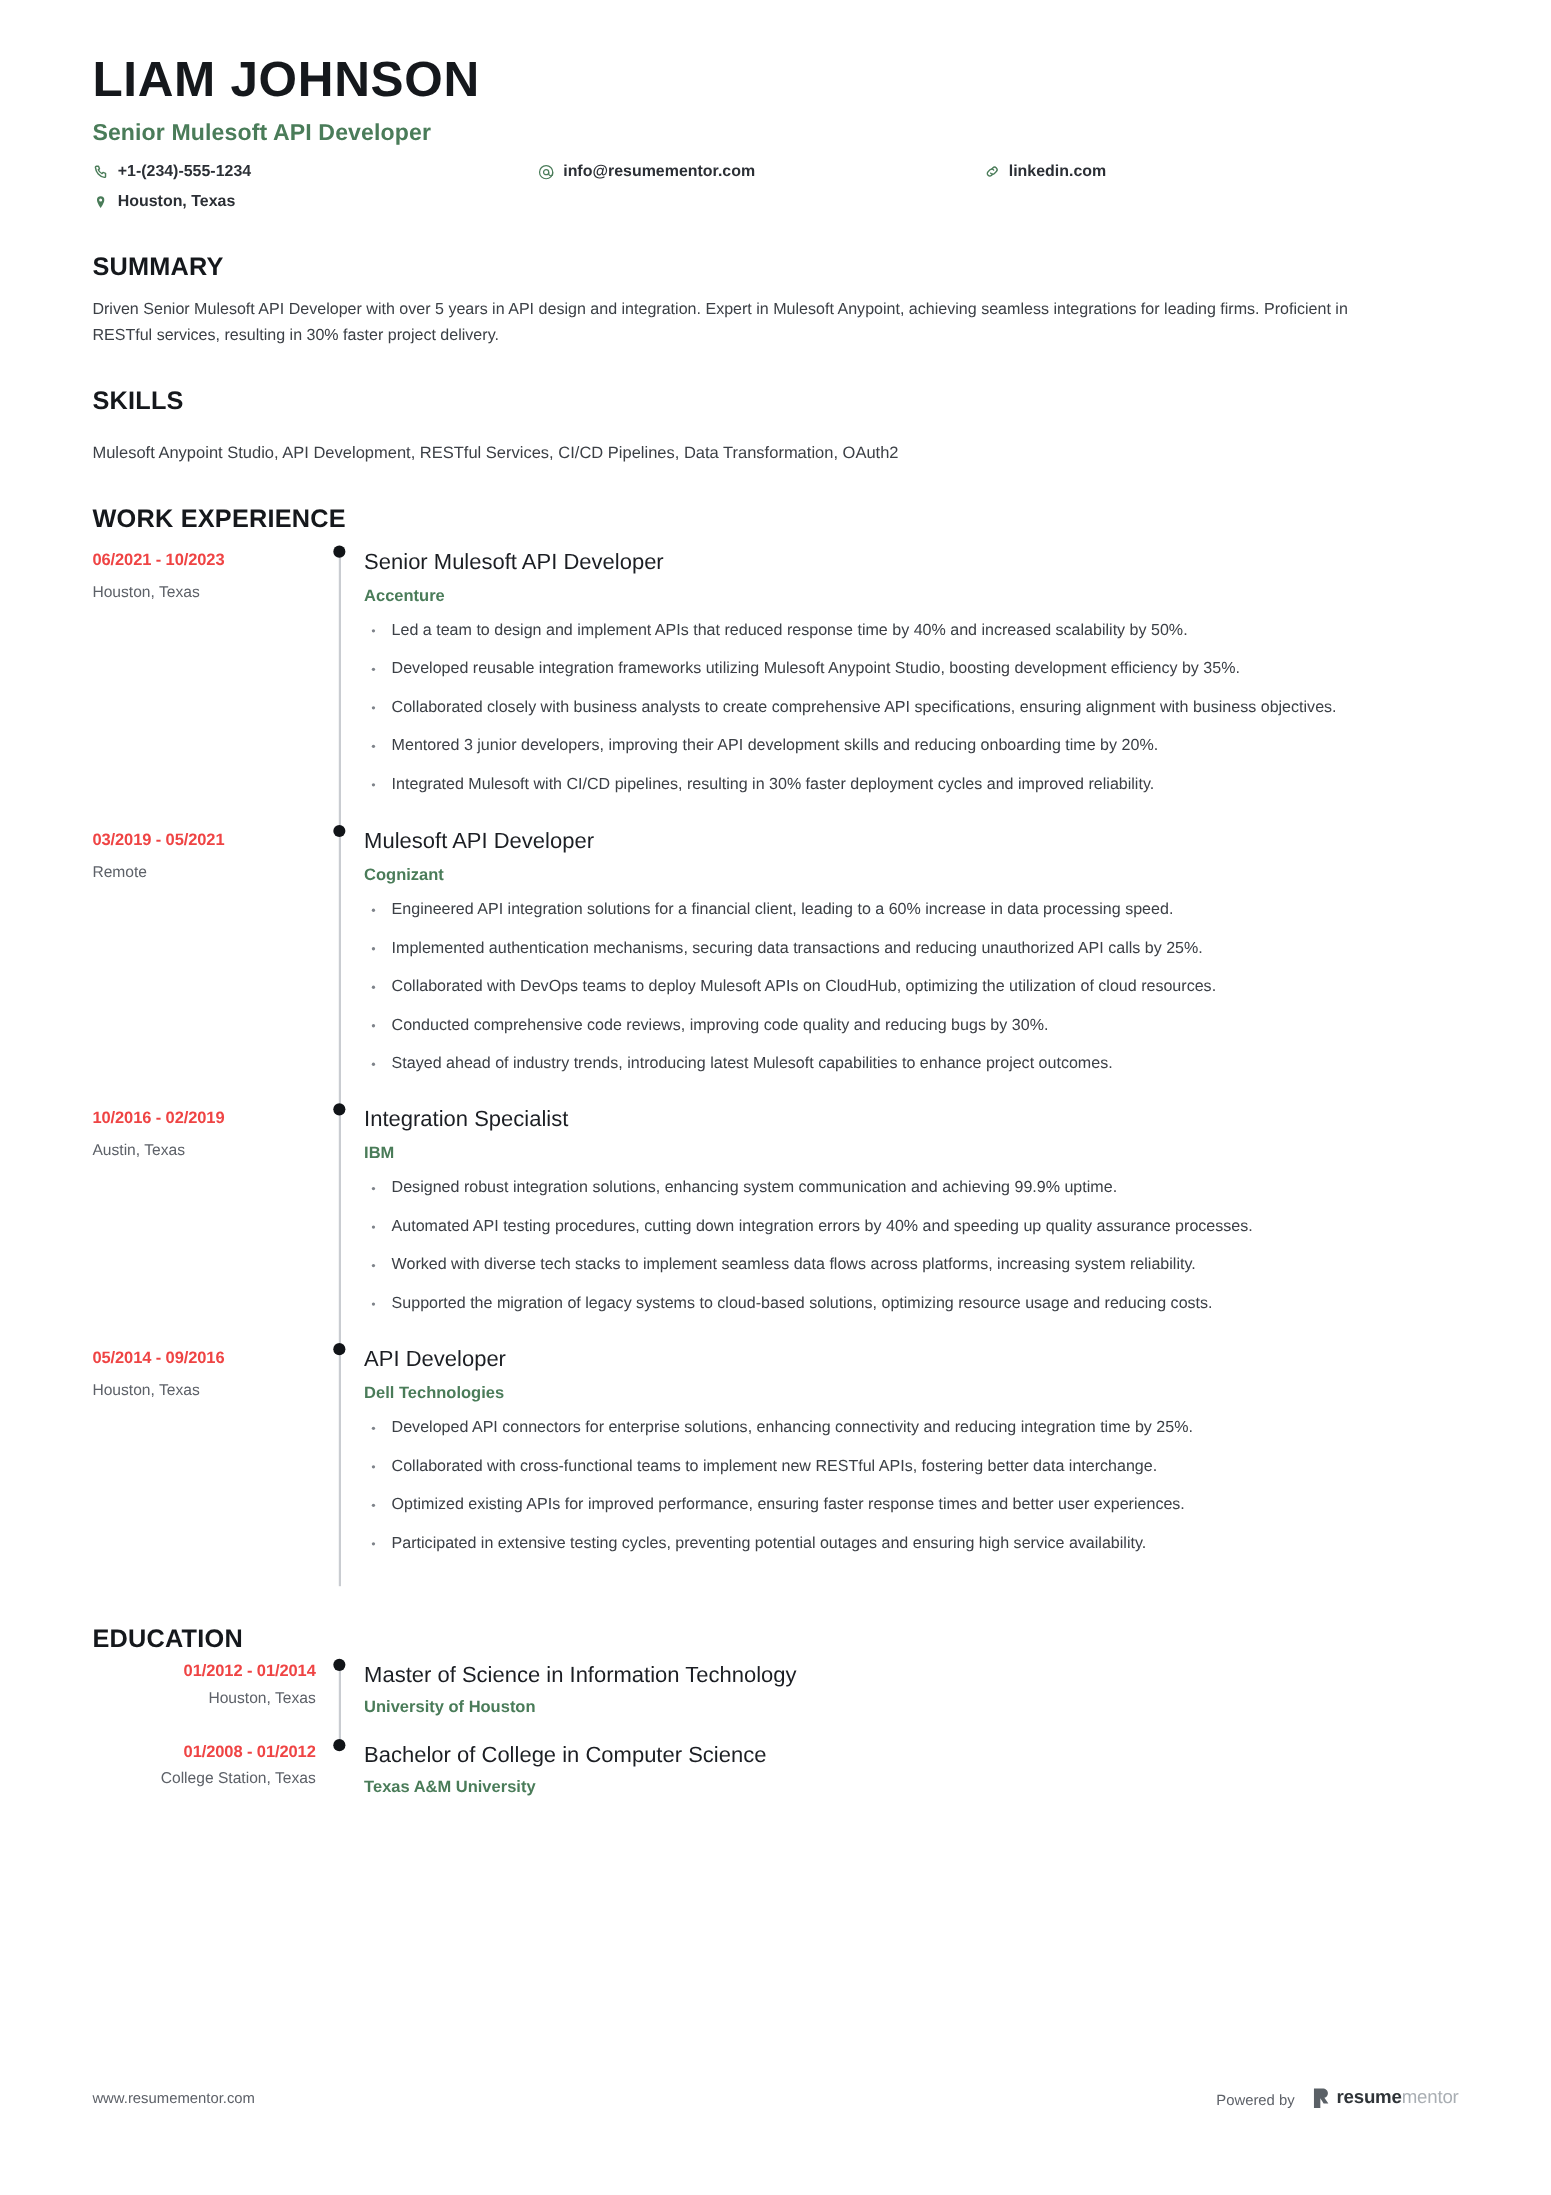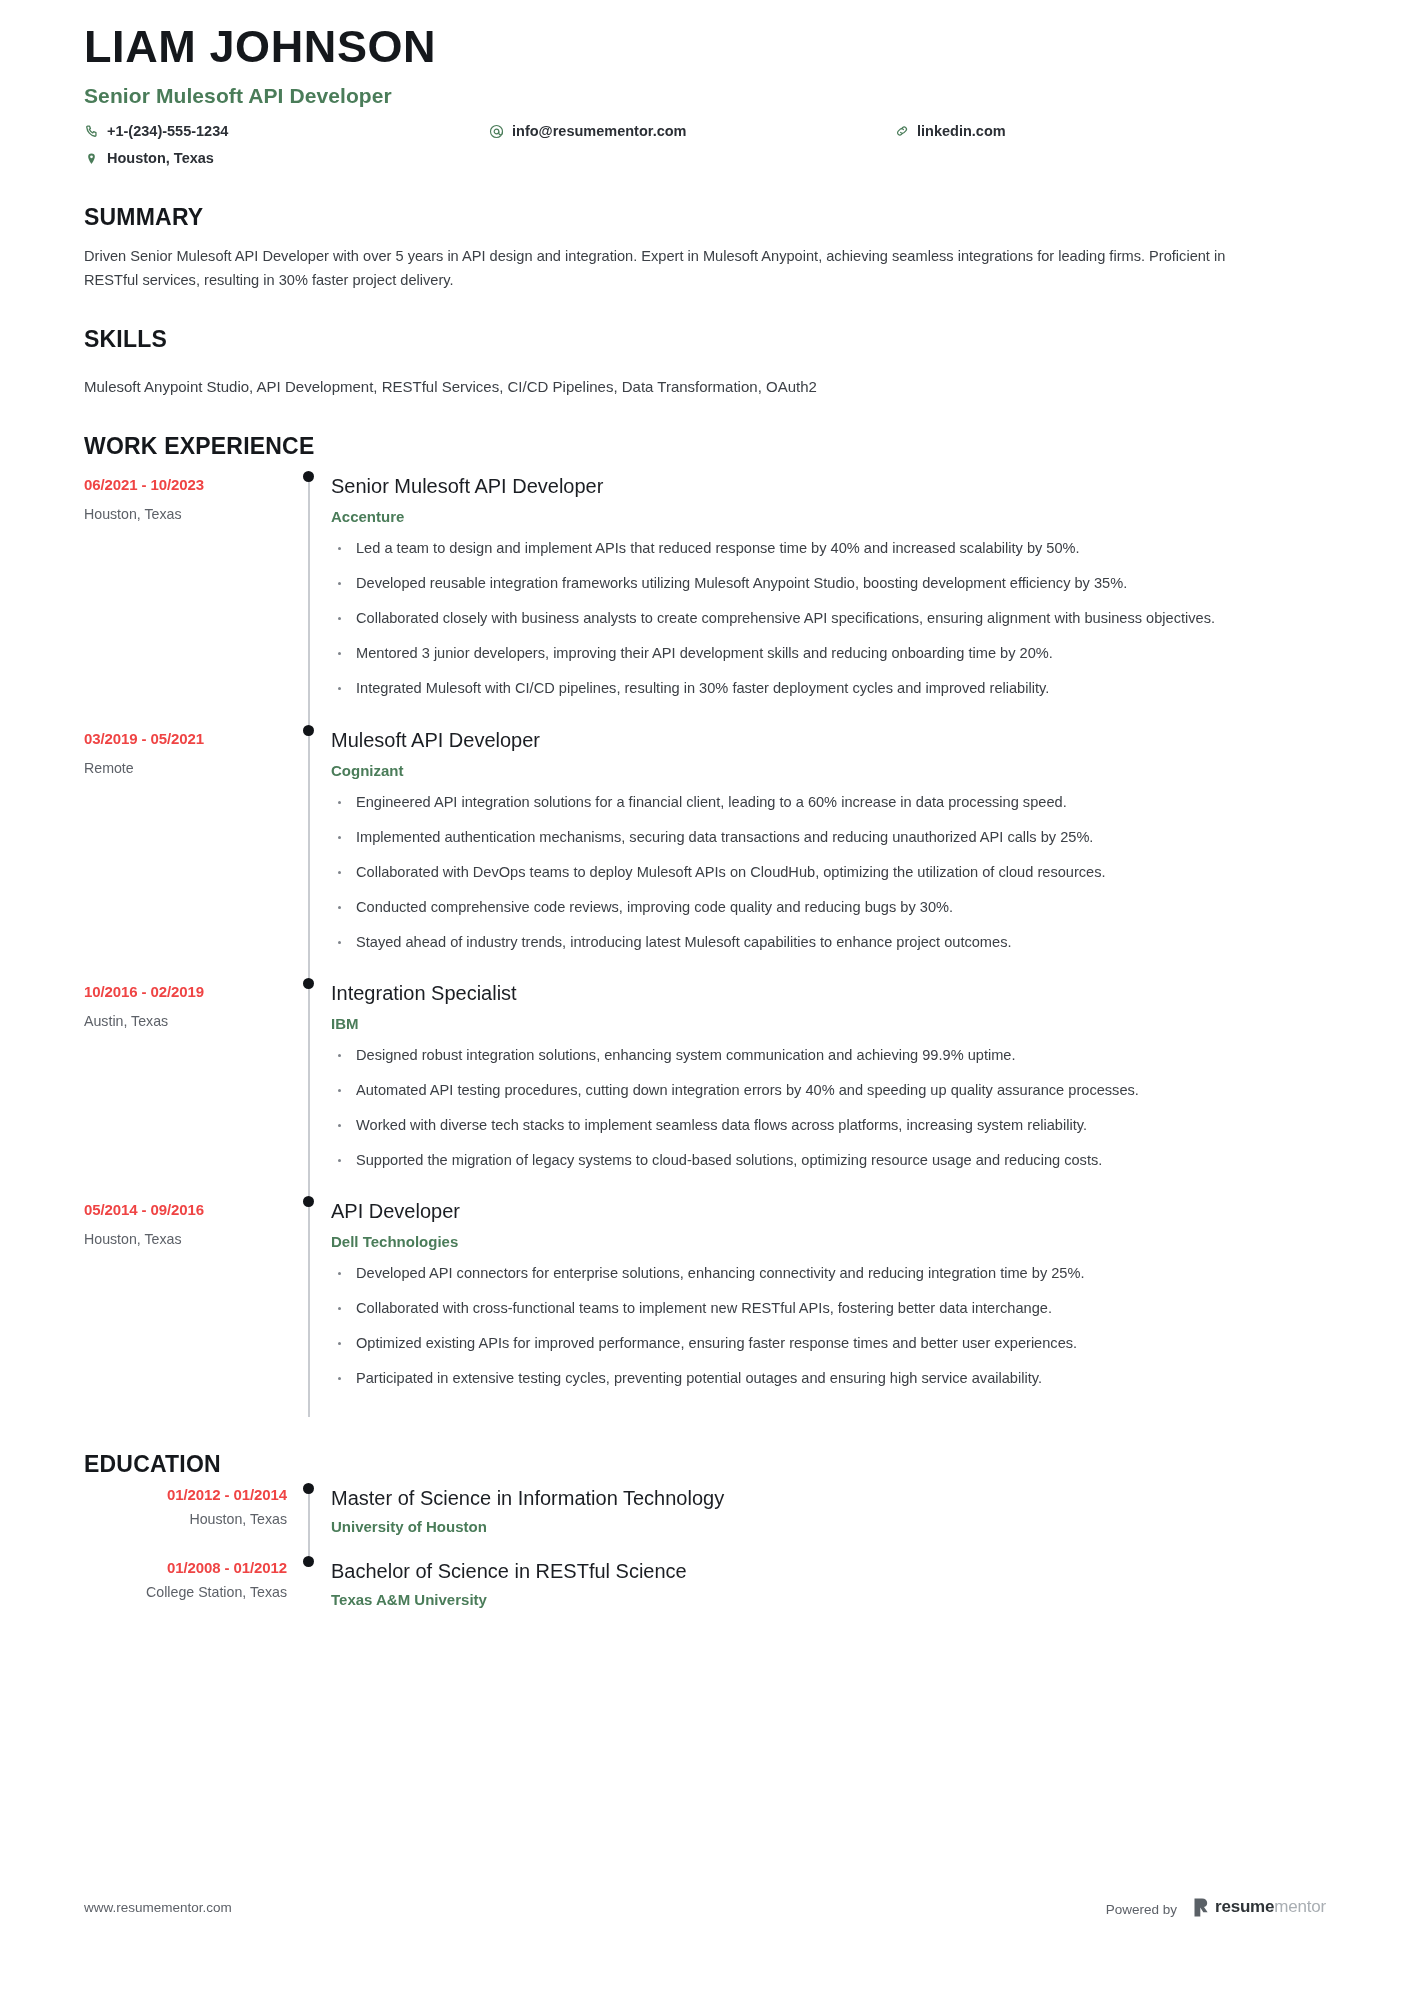--- a/index.html
+++ b/index.html
@@ -29,21 +29,21 @@
     width: 1242px;
   }
 
   
   .name {
     font-size: 45px;
     font-weight: 700;
     letter-spacing: 0.6px;
     color: #15181c;
     margin: 0;
-    padding-top: 22px;
+    padding-top: 47px;
     line-height: 1.1;
     text-transform: uppercase;
   }
   .headline {
     font-size: 21px;
     font-weight: 700;
     color: #4a7c59;
     margin-top: 12px;
     letter-spacing: 0.1px;
   }
@@ -410,21 +410,21 @@
           </div>
           <div class="entry">
             <div class="entry-left">
               <div class="entry-dates">01/2008 - 01/2012</div>
               <div class="entry-location">College Station, Texas</div>
             </div>
             <div class="rail">
               <div class="dot"></div>
             </div>
             <div class="entry-right">
-              <div class="edu-degree">Bachelor of Science in RESTful Science</div>
+              <div class="edu-degree">Bachelor of College in Computer Science</div>
               <div class="edu-school">Texas A&amp;M University</div>
             </div>
           </div>
         </div>
     </div>
 
   </div>
 
   <div class="footer">
     <span>www.resumementor.com</span>

